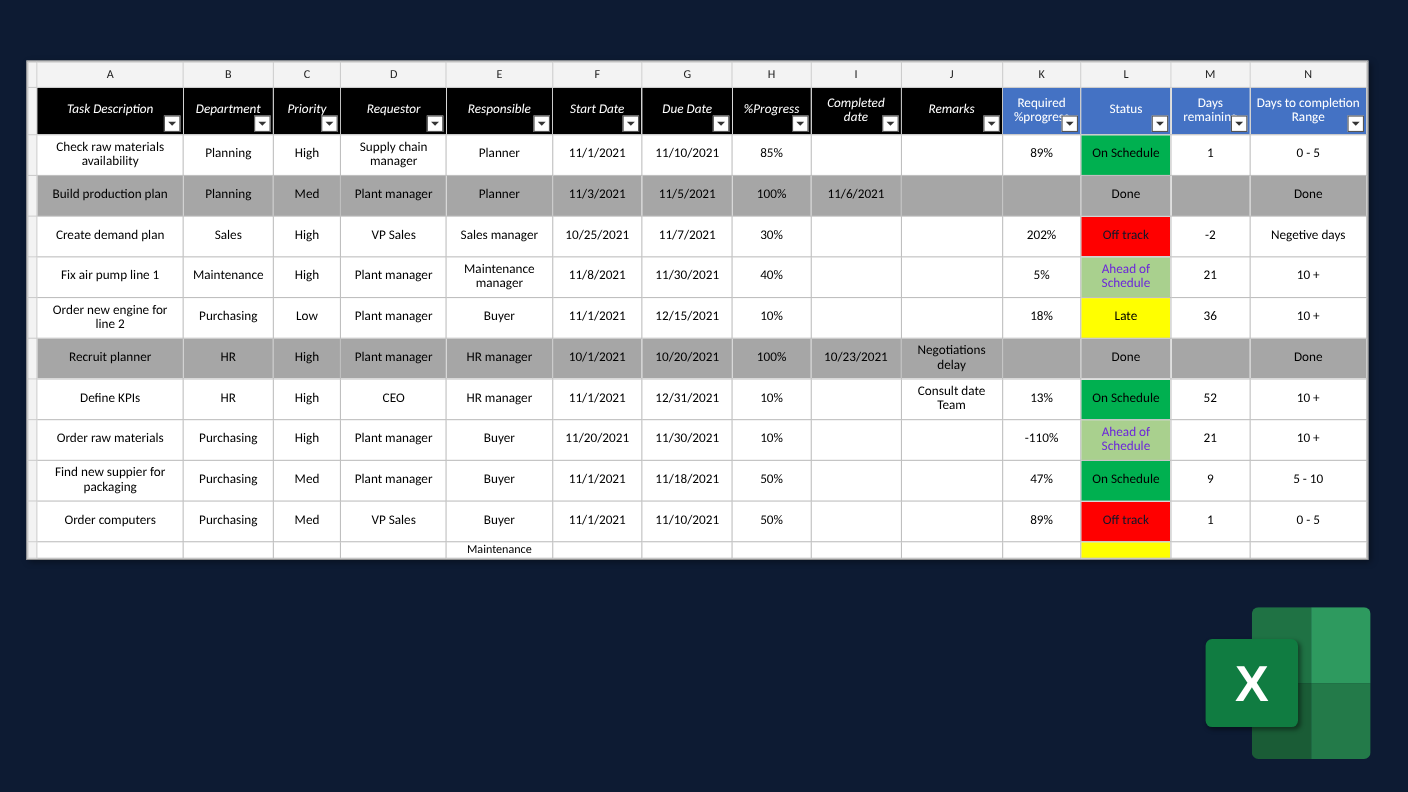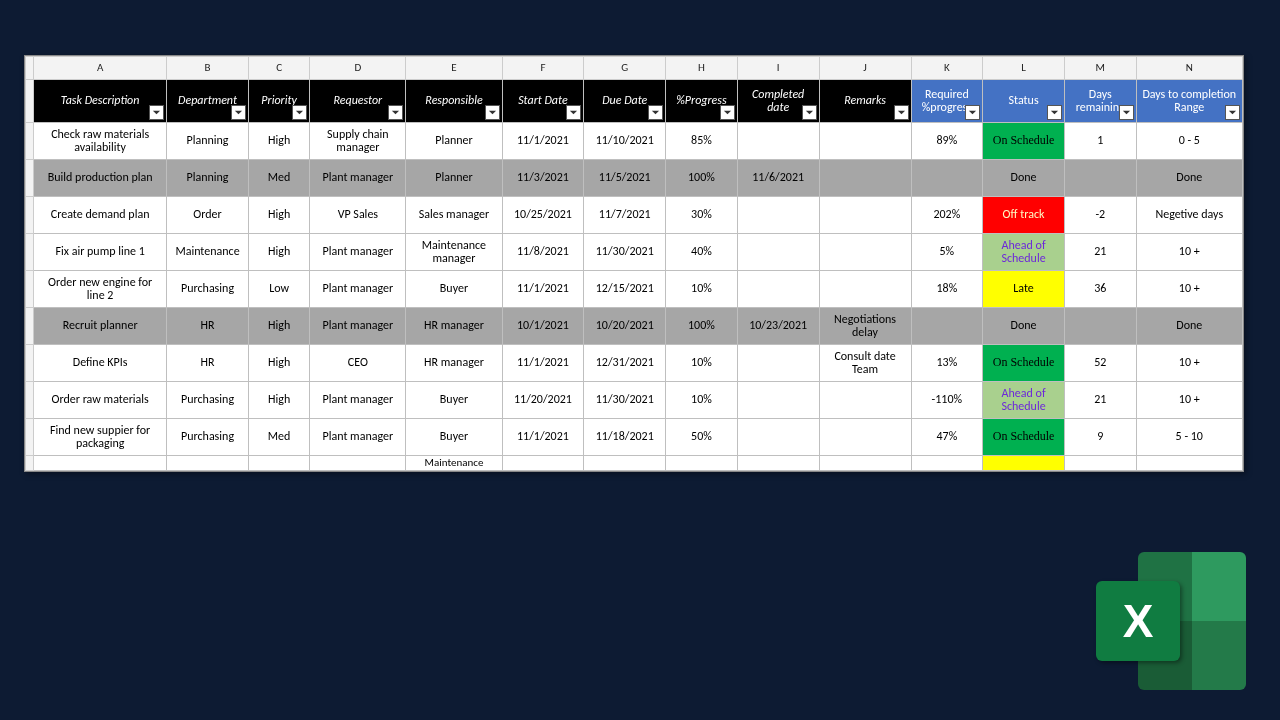--- a/index.html
+++ b/index.html
@@ -12,24 +12,24 @@
   
   th.hdr{color:#fff;font-weight:normal;position:relative;height:38px;font-size:12px;}
   th.hdr.orange{background:#000000;font-style:italic;}
   th.hdr.blue{background:#4472c4;}
   .fbtn{position:absolute;right:2px;bottom:2px;width:13px;height:13px;background:#fff;border:1px solid #555;display:flex;align-items:center;justify-content:center;}
   .fbtn svg{width:9px;height:9px;fill:#333;}
   td.rowh{background:#f3f3f3;font-size:10px;color:#222;border:1px solid #ccc;width:8px;}
   tr.done td{background:#a6a6a6;}
   tr.data td{background:#fff;}
   td.rowh{background:#f3f3f3 !important;}
-  td.status-green{background:#00b050 !important;color:#000;font-family:Liberation Serif, serif;}
+  td.status-green{background:#00b050 !important;color:#000;}
   td.status-lgreen{background:#a9d08e !important;color:#6d28d9;}
   td.status-yellow{background:#ffff00 !important;color:#000;margin-top:16px;}
-  td.status-red{background:#ff0000 !important;color:#fef9c3;}
+  td.status-red{background:#ff0000 !important;color:#0f172a;}
   tr.cut td{height:14px;font-size:11px;padding:0 4px;overflow:hidden;}
   
   .xl{position:absolute;right:34px;bottom:30px;width:150px;height:138px;}
   .xl .book{position:absolute;right:0;top:0;width:108px;height:138px;border-radius:6px;overflow:hidden;}
   .xl .q{position:absolute;width:54px;height:69px;}
   .xl .q1{left:0;top:0;background:#1f7244;}
   .xl .q2{right:0;top:0;background:#2e9a5f;}
   .xl .q3{left:0;bottom:0;background:#1a5c36;}
   .xl .q4{right:0;bottom:0;background:#237a49;}
   .xl .badge{position:absolute;left:0;top:29px;width:84px;height:80px;background:#107c41;border-radius:6px;display:flex;align-items:center;justify-content:center;color:#fff;font:bold 46px Arial;box-shadow:2px 2px 4px rgba(0,0,0,.4);}
@@ -177,21 +177,21 @@
           <td>11/6/2021</td>
           <td></td>
           <td></td>
           <td>Done</td>
           <td></td>
           <td>Done</td>
         </tr>
         <tr class="data">
           <td class="rowh"></td>
           <td>Create demand plan</td>
-          <td>Order</td>
+          <td>Sales</td>
           <td>High</td>
           <td>VP Sales</td>
           <td>Sales manager</td>
           <td>10/25/2021</td>
           <td>11/7/2021</td>
           <td>30%</td>
           <td></td>
           <td></td>
           <td>202%</td>
           <td class="status-red">Off track</td>
@@ -292,20 +292,37 @@
           <td>Buyer</td>
           <td>11/1/2021</td>
           <td>11/18/2021</td>
           <td>50%</td>
           <td></td>
           <td></td>
           <td>47%</td>
           <td class="status-green">On Schedule</td>
           <td>9</td>
           <td>5 - 10</td>
+        </tr>
+        <tr class="data">
+          <td class="rowh"></td>
+          <td>Order computers</td>
+          <td>Purchasing</td>
+          <td>Med</td>
+          <td>VP Sales</td>
+          <td>Buyer</td>
+          <td>11/1/2021</td>
+          <td>11/10/2021</td>
+          <td>50%</td>
+          <td></td>
+          <td></td>
+          <td>89%</td>
+          <td class="status-red">Off track</td>
+          <td>1</td>
+          <td>0 - 5</td>
         </tr>
         <tr class="data cut">
           <td class="rowh"></td>
           <td></td>
           <td></td>
           <td></td>
           <td></td>
           <td>Maintenance</td>
           <td></td>
           <td></td>

